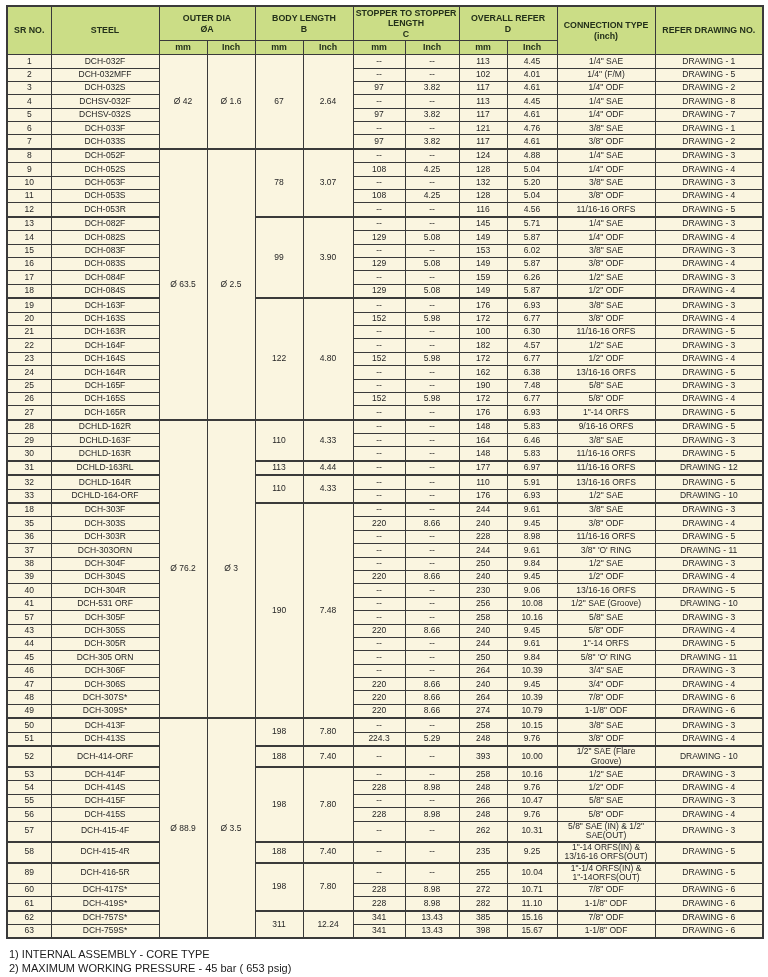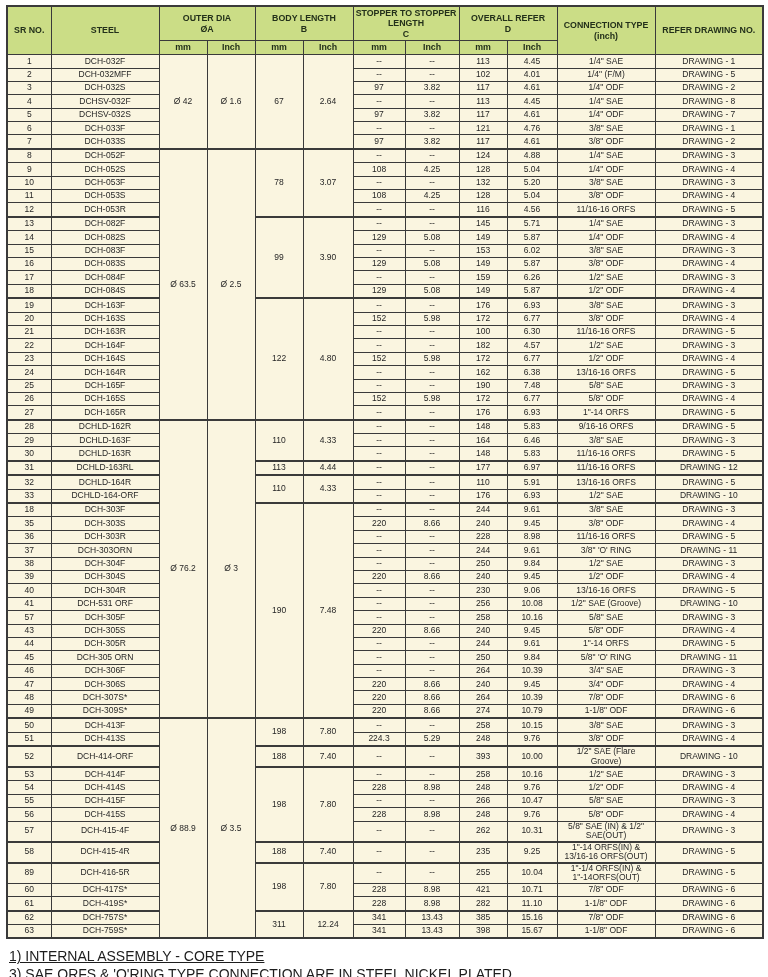--- a/index.html
+++ b/index.html
@@ -39,25 +39,24 @@
     line-height: 1.12;
     height: 12.4px;
     padding: 0 2px;
     color: #262626;
   }
   tbody td.c-conn { padding: 0 3px; }
   tbody tr.gs td { border-top: 2px solid #3a3a3a; }
 
   .notes { margin: 9px 0 0 3px; }
   .notes div {
-    font-size: 14px;
+    font-size: 11px;
     line-height: 1.24;
     color: #1d1d1d;
     white-space: pre;
-    text-decoration: underline;
   }
 </style>
 </head>
 <body>
 
 <div class="page">
   <table class="spec">
     <colgroup>
       <col style="width:44px">
         <col style="width:108px">
@@ -733,21 +732,21 @@
           <td>255</td>
           <td>10.04</td>
           <td class="c-conn">1"-1/4 ORFS(IN) &amp;  1"-14ORFS(OUT)</td>
           <td>DRAWING - 5</td>
         </tr>
         <tr>
           <td>60</td>
           <td>DCH-417S*</td>
           <td>228</td>
           <td>8.98</td>
-          <td>421</td>
+          <td>272</td>
           <td>10.71</td>
           <td class="c-conn">7/8" ODF</td>
           <td>DRAWING - 6</td>
         </tr>
         <tr>
           <td>61</td>
           <td>DCH-419S*</td>
           <td>228</td>
           <td>8.98</td>
           <td>282</td>
@@ -775,16 +774,17 @@
           <td>398</td>
           <td>15.67</td>
           <td class="c-conn">1-1/8" ODF</td>
           <td>DRAWING - 6</td>
         </tr>
       </tbody>
   </table>
 
   <div class="notes">
     <div>1) INTERNAL ASSEMBLY - CORE TYPE</div>
+    <div>2) MAXIMUM WORKING PRESSURE - 45 bar ( 653 psig)</div>
     <div>3) SAE,ORFS &amp; 'O'RING TYPE CONNECTION ARE IN STEEL,NICKEL PLATED</div>
 
   </div>
 </div>
 
 </body></html>

